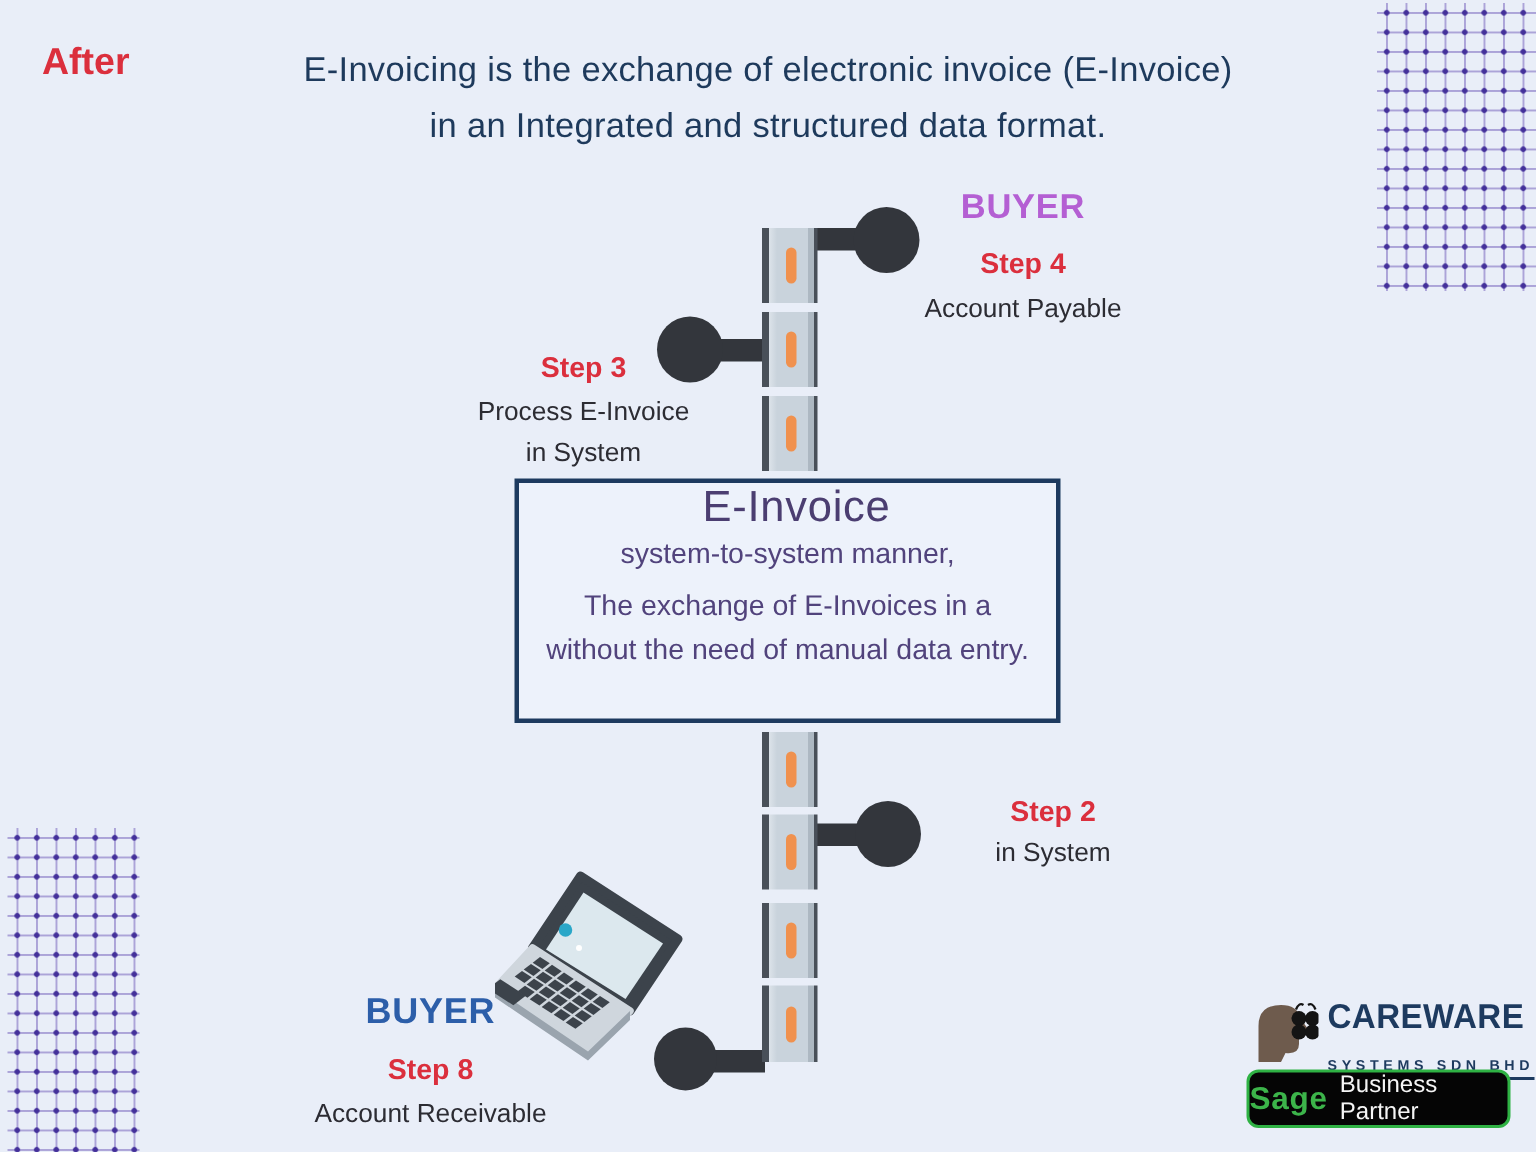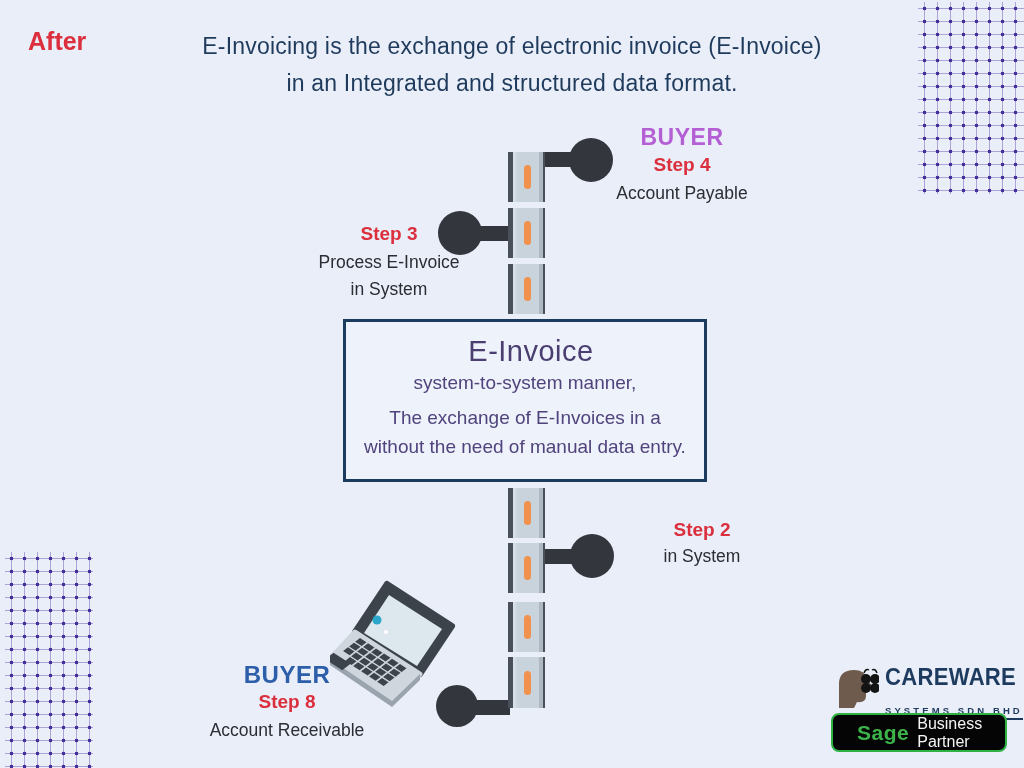--- a/index.html
+++ b/index.html
@@ -57,41 +57,41 @@
     width:7px;height:24px;border-radius:4px;background:var(--pipe_orange);}
 
   .bar{position:absolute;height:15px;background:var(--connector_dark);z-index:1;}
   .node{position:absolute;width:44px;height:44px;border-radius:50%;background:var(--connector_dark);z-index:3;}
 
   
   .lbl{position:absolute;text-align:center;z-index:4;}
   .party{font-size:23px;font-weight:bold;letter-spacing:0.5px;line-height:25px;}
   .party.buyer{color:var(--buyer_purple);}
   .party.seller{color:var(--seller_blue);font-size:24px;}
-  .step-label{font-size:19px;font-weight:bold;color:var(--accent_red);line-height:26px;margin-top:2px;}
+  .step-label{font-size:19px;font-weight:bold;color:var(--accent_red);line-height:26px;margin-top:14px;}
   .desc{font-size:17.5px;color:var(--text_dark);line-height:26.5px;margin-top:2px;}
 
   
   .center-box{position:absolute;left:343px;top:319px;width:364px;height:163px;z-index:5;
     border:3px solid var(--box_border_navy);background:#edf2fb;text-align:center;}
-  .box-title{font-size:29px;color:var(--box_purple);margin-top:13px;letter-spacing:0.5px;padding-left:12px;}
+  .box-title{font-size:29px;color:var(--box_purple);letter-spacing:0.5px;padding-left:12px;}
   .box-line{font-size:19px;color:var(--box_text_purple);line-height:29.5px;}
   .box-line.first{margin-top:5px;}
 
   
   .laptop{position:absolute;left:330px;top:580px;z-index:2;}
 
   
   .careware{position:absolute;left:833px;top:665px;display:flex;gap:6px;z-index:4;}
   .cw-name{font-size:23px;font-weight:bold;color:var(--careware_navy);letter-spacing:0.3px;line-height:24px;transform:scaleX(0.96);transform-origin:left;}
   .cw-sub{font-size:9.5px;font-weight:bold;letter-spacing:3.1px;color:var(--careware_navy);
     border-bottom:2px solid var(--careware_navy);padding-bottom:2px;margin-top:16px;white-space:nowrap;}
   .sage{position:absolute;left:831px;top:713px;width:176px;height:39px;z-index:4;
     background:#050505;border:2px solid #2fb244;border-radius:8px;
-    display:flex;align-items:center;justify-content:center;gap:8px;padding-left:24px;}
+    display:flex;align-items:center;justify-content:center;gap:8px;}
   .sage-name{color:var(--sage_green);font-size:21px;font-weight:bold;letter-spacing:0.5px;}
   .sage-text{color:#f5f5f5;font-size:16px;}
 </style>
 </head>
 <body>
 
 <div class="canvas">
 
   <div class="dot-grid tr"></div>
   <div class="dot-grid bl"></div>

